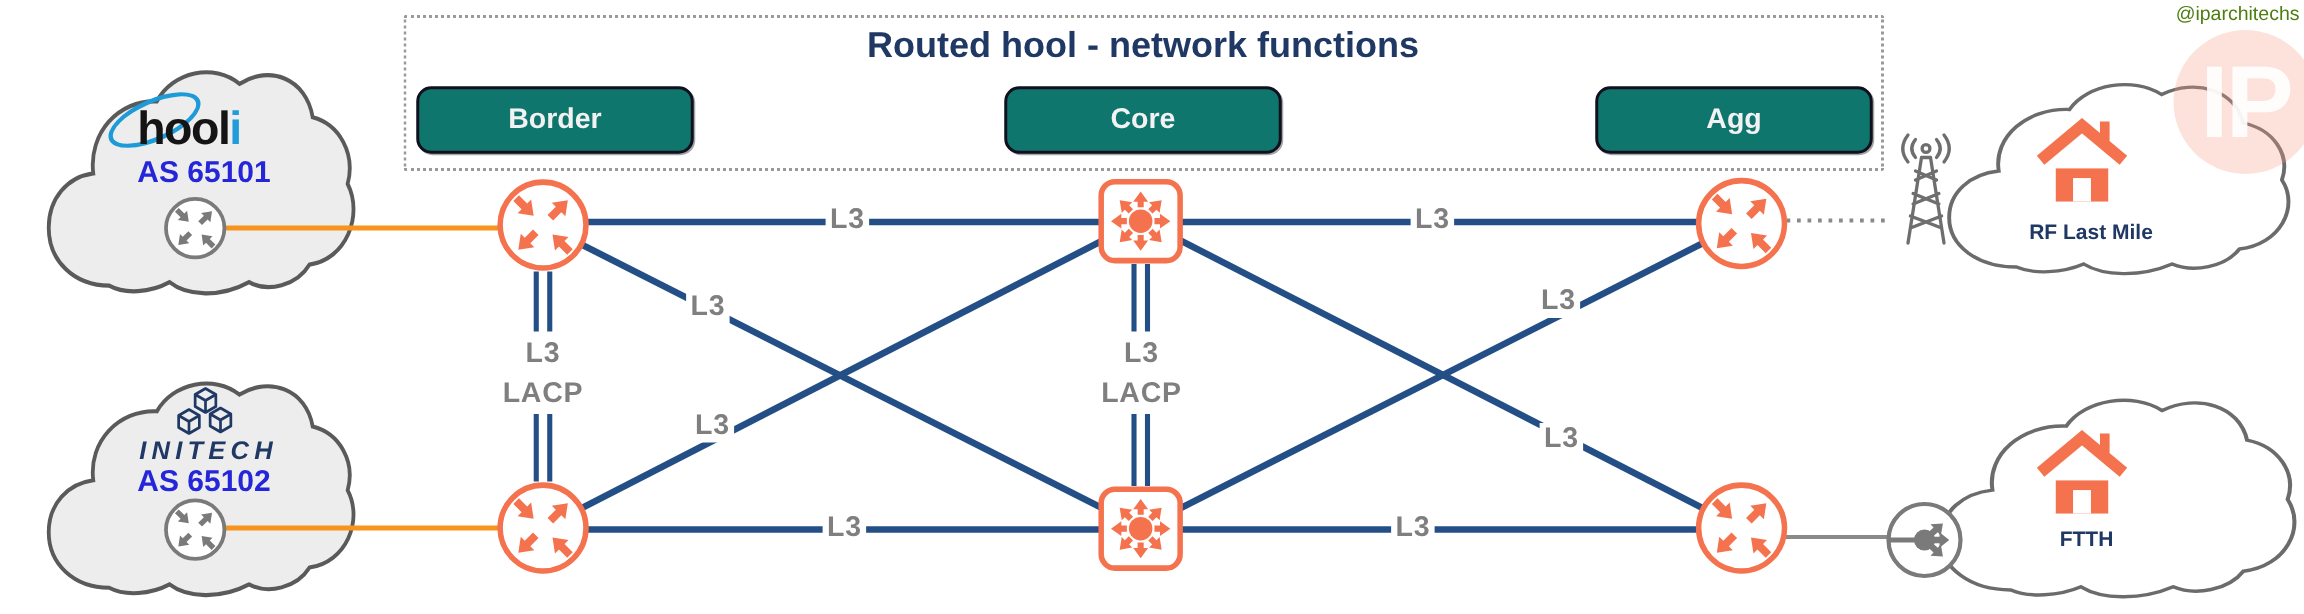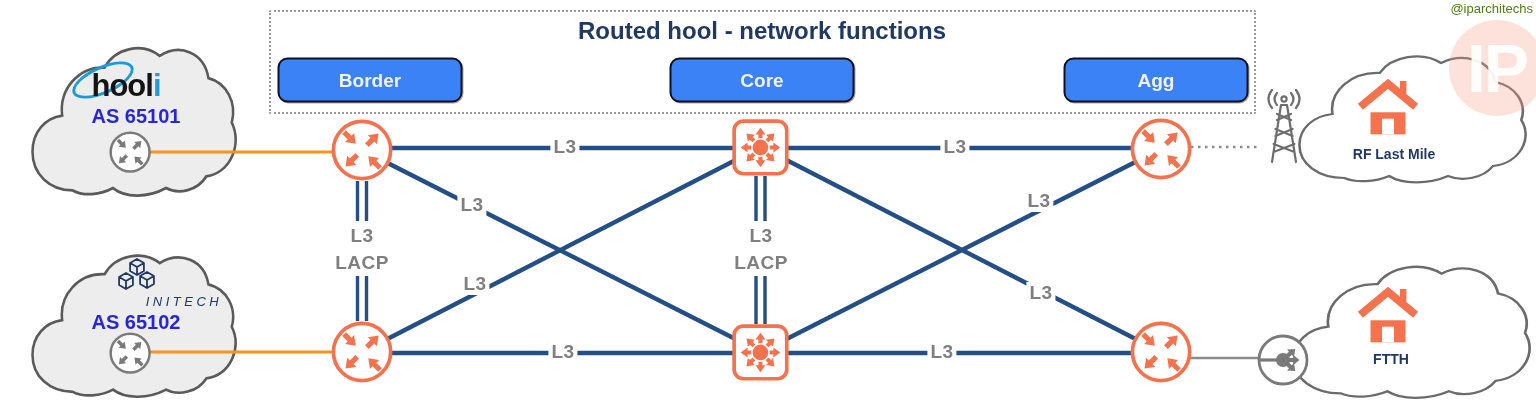--- a/index.html
+++ b/index.html
@@ -5,21 +5,21 @@
   html,body{margin:0;padding:0;background:#fff;}
   #stage{
     position:relative;width:1536px;height:409px;overflow:hidden;background:#fff;
     font-family:"Liberation Sans",sans-serif;
   }
   #diagram-svg{position:absolute;left:0;top:0;}
   .abs{position:absolute;transform:translate(-50%,-50%);white-space:nowrap;}
   .title{font-size:24px;font-weight:bold;color:#1F3864;letter-spacing:0px;}
   .colbtn{
     width:181px;height:41px;line-height:41px;text-align:center;
-    background:#3b82f6;border:2px solid #10101e;border-radius:10px;
+    background:#0f766e;border:2px solid #10101e;border-radius:10px;
     color:#f2f2f2;font-size:19px;font-weight:bold;
     box-shadow:1px 1px 0 rgba(0,0,0,.35);
   }
   .dotted-box{
     position:absolute;left:269px;top:10px;width:983px;height:100px;
     border:2px dotted #9a9a9a;border-radius:2px;
   }
   .l3{
     font-size:19px;font-weight:bold;color:#7f7f7f;background:#fff;
     padding:0 3px;letter-spacing:.5px;
@@ -28,23 +28,22 @@
   .cloud-label{font-size:14px;font-weight:bold;color:#1F3864;}
   .as-label{font-size:20px;font-weight:bold;color:#2526D9;}
   .hooli{font-size:31px;font-weight:800;color:#141414;letter-spacing:-1px;}
   .hooli .blue-i{color:#1F9CD9;}
   .swoosh{
     position:absolute;left:70px;top:66px;width:60px;height:22px;
     border:3px solid #1d9bd8;border-radius:50%;
     transform:rotate(-24deg);
   }
   .initech{
-    font-size:13px;font-weight:normal;font-style:italic;color:#1F3864;
+    font-size:17px;font-weight:bold;font-style:italic;color:#1F3864;
     letter-spacing:3.5px;
-    margin-left:45px;
   }
   .wm-handle{
     position:absolute;right:3px;top:1px;font-size:13px;color:#4d7c0f;
   }
   .wm-badge{
     position:absolute;left:1449px;top:20px;width:96px;height:96px;
     border-radius:50%;background:rgba(244,160,135,.30);
     display:flex;align-items:center;justify-content:center;
   }
   .wm-badge span{

